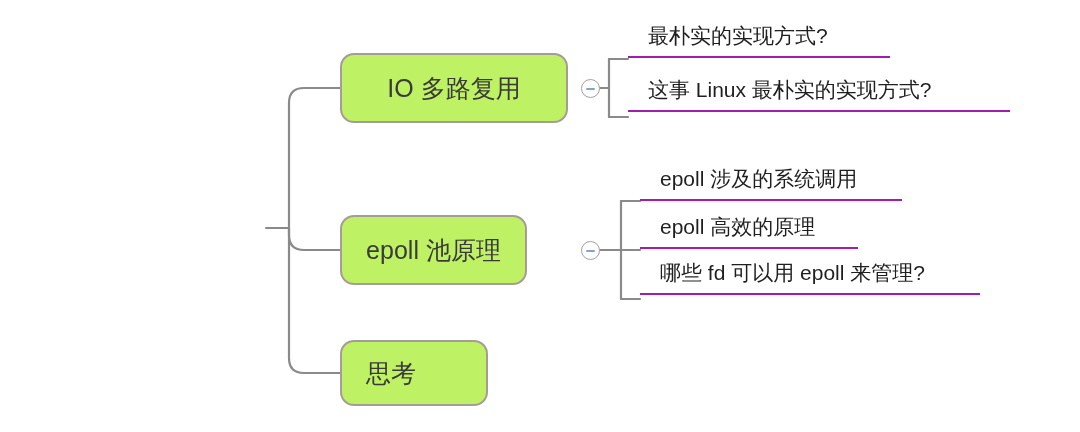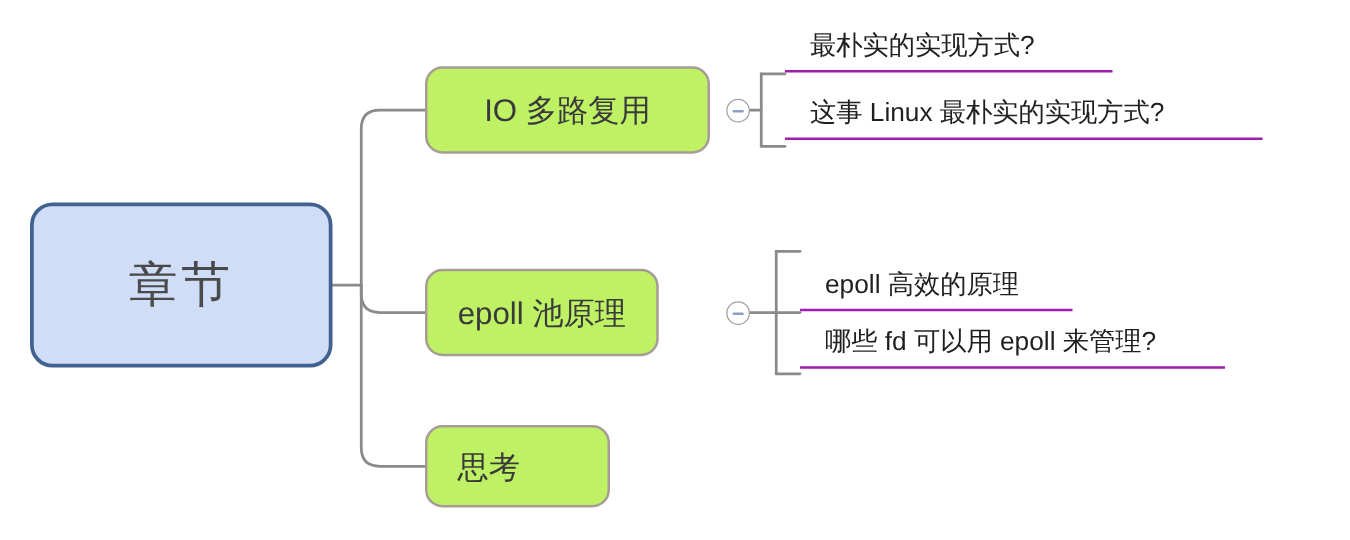--- a/index.html
+++ b/index.html
@@ -138,37 +138,35 @@
     <path d="M609,59 L628,59"></path>
     <path d="M609,117 L628,117"></path>
 
     <path d="M600,250 L621,250"></path>
     <path d="M621,201 L621,299"></path>
     <path d="M621,201 L640,201"></path>
     <path d="M621,250 L640,250"></path>
     <path d="M621,299 L640,299"></path>
   </svg>
 
-  <div class="node node-root">
-    <span>章节</span>
-  </div>
 
   <div class="node node-branch node-io">
     <span>IO 多路复用</span>
   </div>
   <div class="toggle toggle-io" title="collapse"></div>
 
   <div class="leaf leaf-io-1">最朴实的实现方式?</div>
   <div class="leaf leaf-io-2">这事 Linux 最朴实的实现方式?</div>
 
   <div class="node node-branch node-epoll">
     <span>epoll 池原理</span>
   </div>
   <div class="toggle toggle-epoll" title="collapse"></div>
 
+  <div class="leaf leaf-ep-1">epoll 涉及的系统调用</div>
   <div class="leaf leaf-ep-2">epoll 高效的原理</div>
   <div class="leaf leaf-ep-3">哪些 fd 可以用 epoll 来管理?</div>
 
   <div class="node node-branch node-think">
     <span>思考</span>
   </div>
 
 </div>
 
 </body></html>

